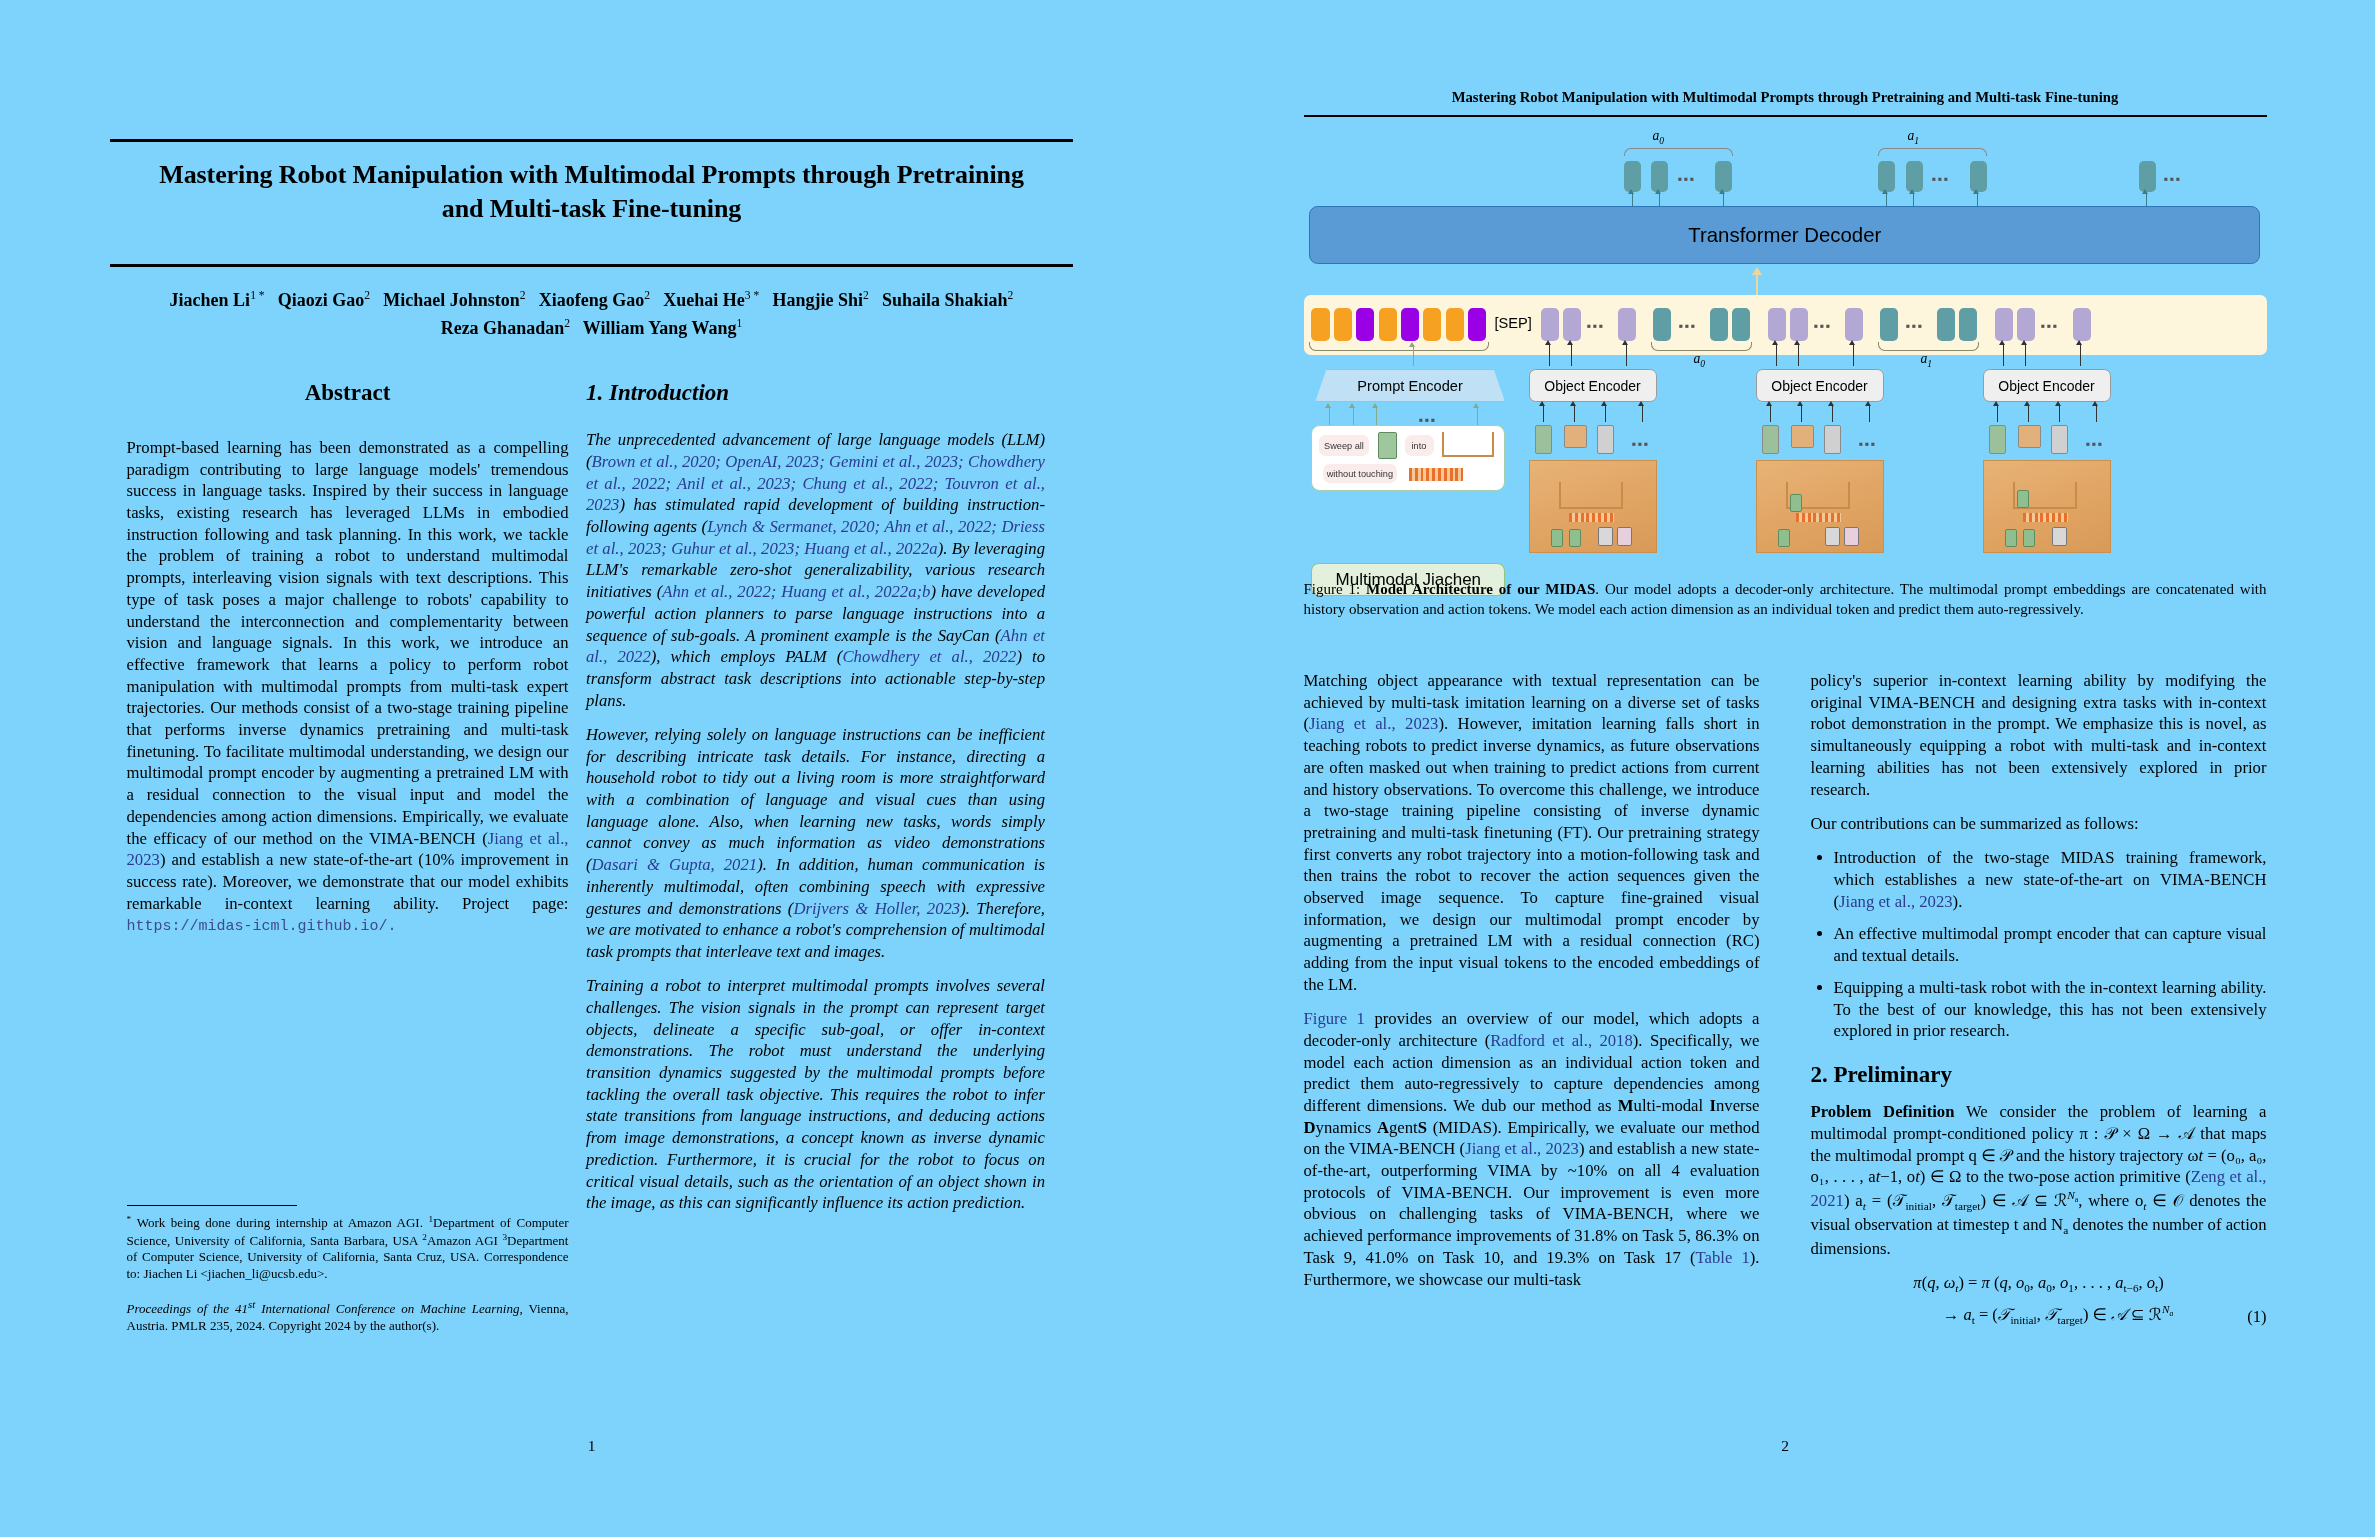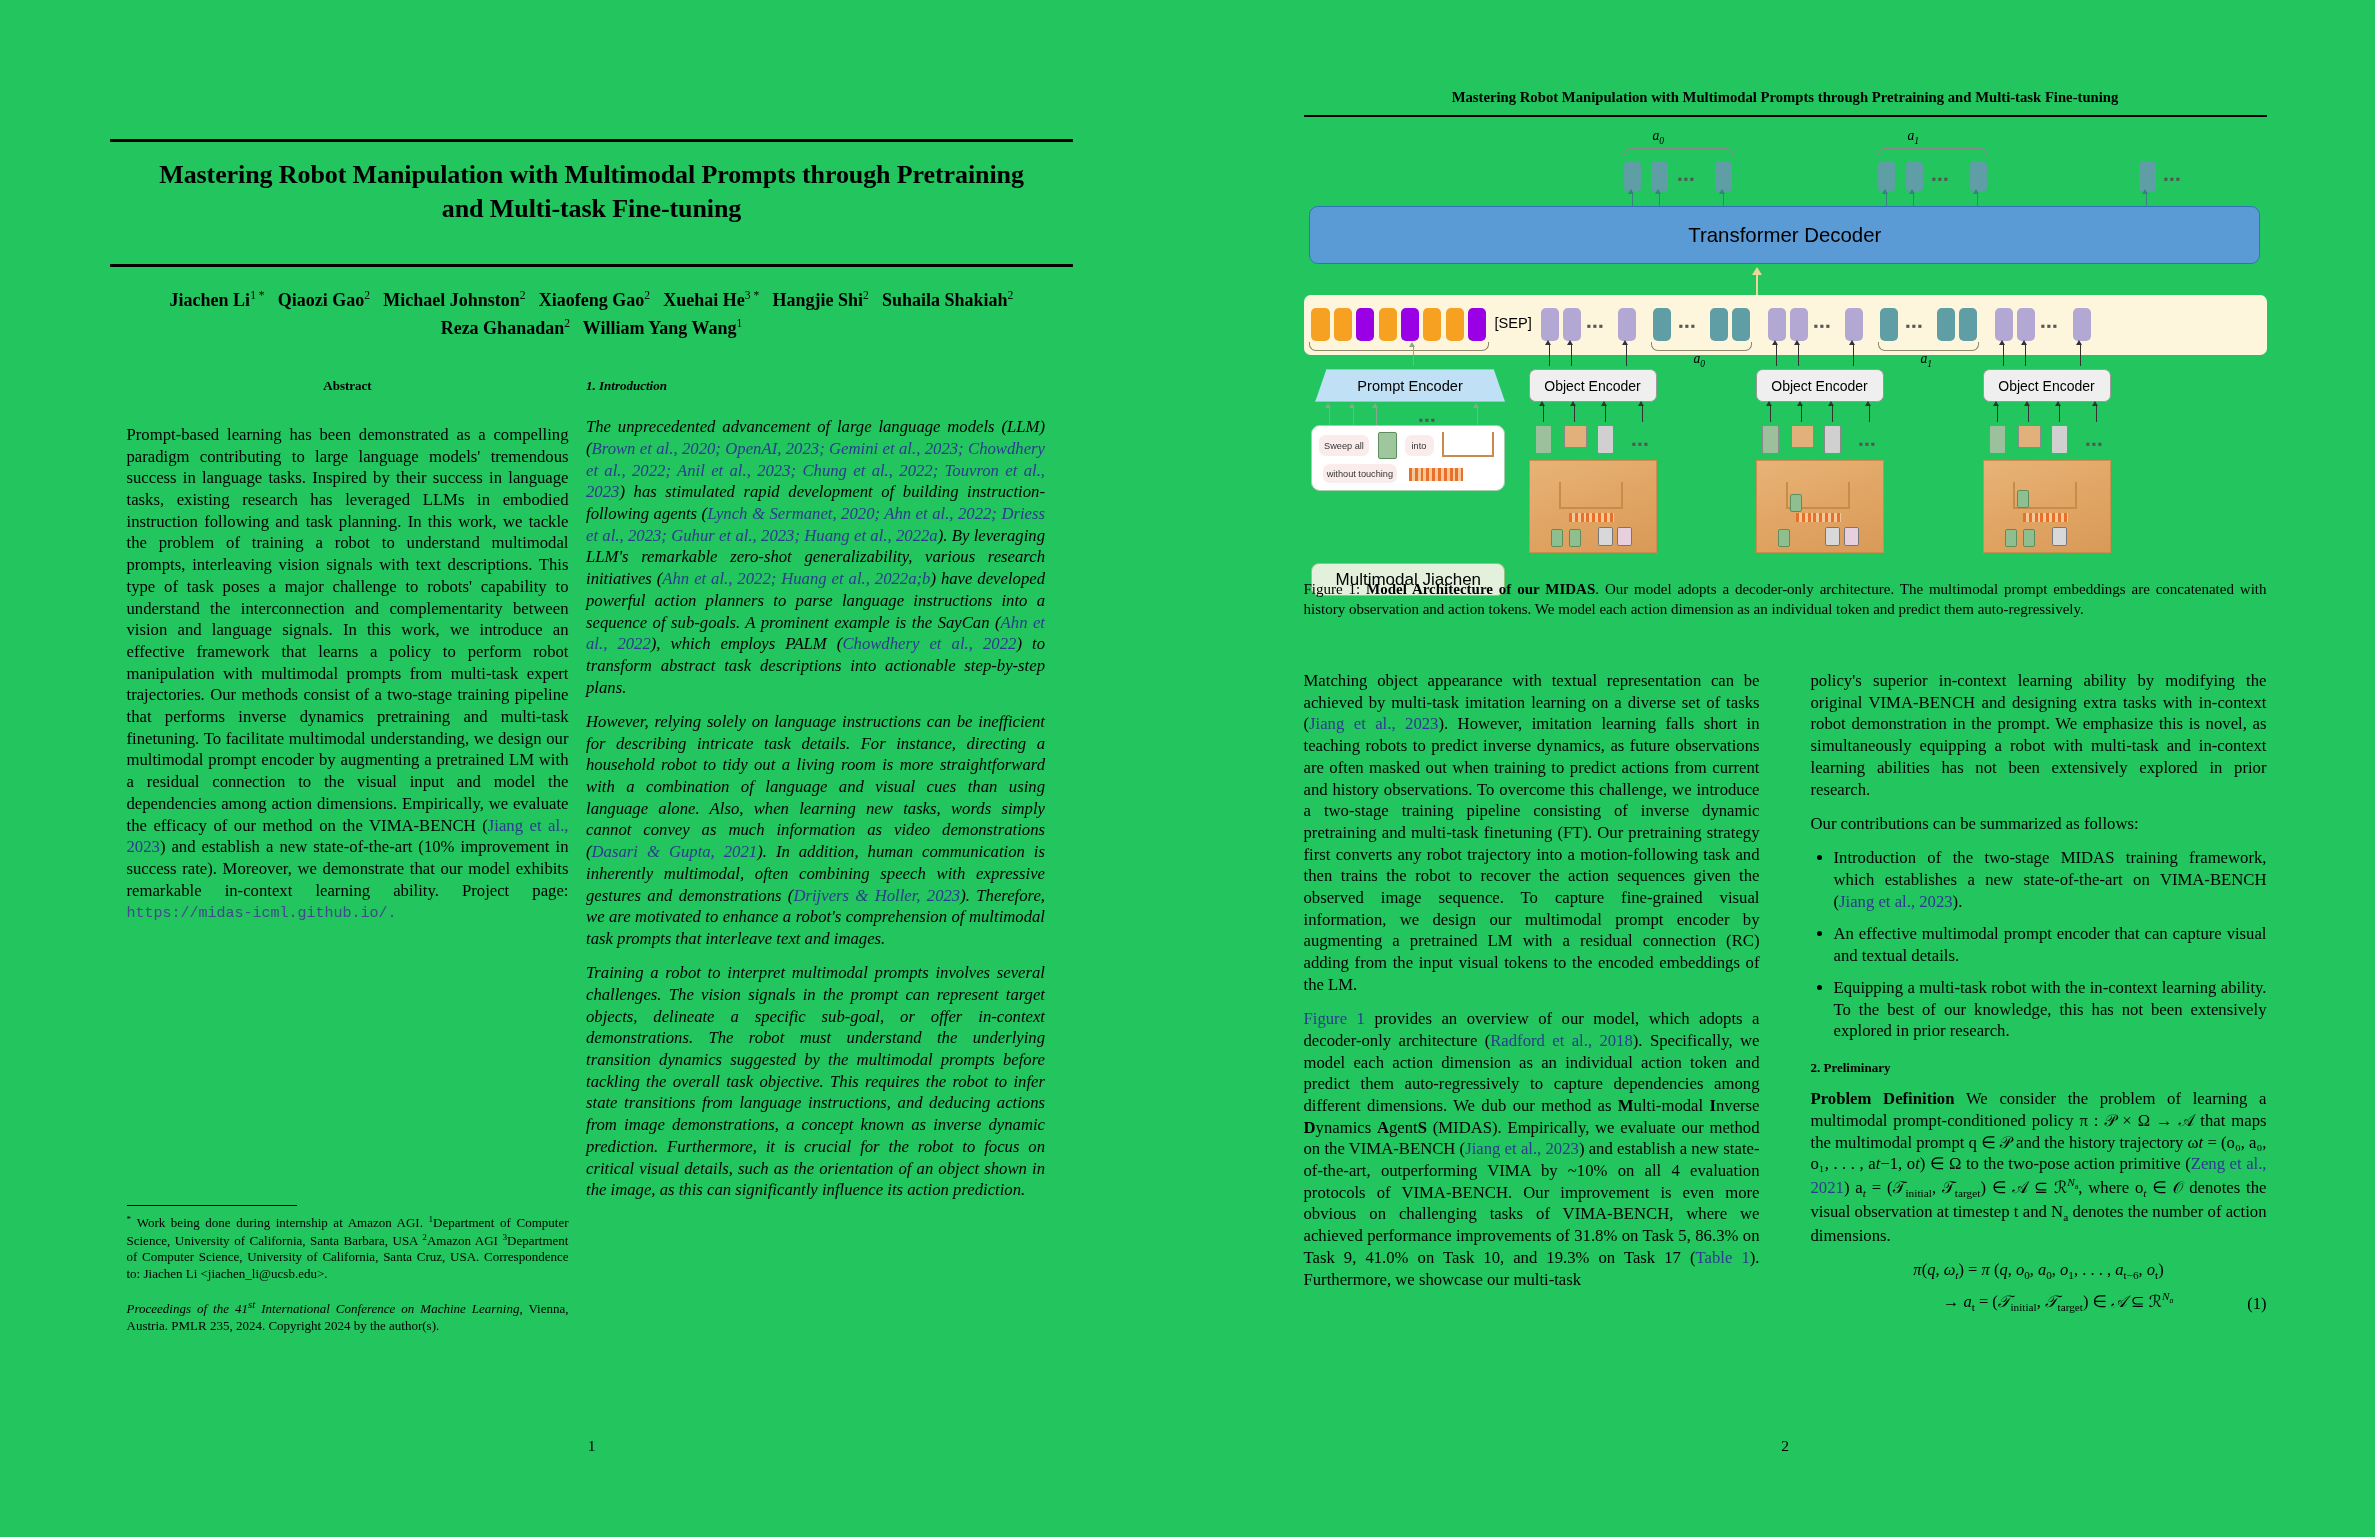--- a/index.html
+++ b/index.html
@@ -9,21 +9,21 @@
     width: 2375px; height: 1537px;
     overflow: hidden;
     font-family: "Liberation Serif", serif;
   }
   .spread {
     width: 2375px; height: 1537px;
     display: flex;
     background: #8f8f8f;
   }
   .page {
-    background: #22c55e;
+    background: #7dd3fc;
     position: relative;
   }
   .page-left  { width: 1188px; height: 1537px; padding: 0; }
   .page-right { width: 1188px; height: 1537px; padding: 0; }
 
   
   .p1-inner { position: absolute; left: 110px; top: 0; width: 963px; height: 1537px; }
 
   .rule { border: 0; border-top: 3.1px solid #000; margin: 0; }
   .rule-top  { position: absolute; left: 0; top: 139px; width: 963px; }
@@ -47,21 +47,21 @@
   }
   .col {
     position: absolute; top: 0; width: 456px;
     font-size: 16.7px; line-height: 1.30; text-align: justify;
     hyphens: none;
   }
   .colA { left: 16.5px; width: 442px; }
   .colB { left: 476px; width: 459px; font-style: italic; }
 
   .sec-head {
-    font-size: 13px; font-weight: bold; margin: 0 0 21.3px 0;
+    font-size: 23px; font-weight: bold; margin: 0 0 21.3px 0;
     text-align: left;
   }
   .sec-head.centered { text-align: center; margin-bottom: 29px; }
   p.para { margin: 0 0 12.6px 0; text-indent: 0; }
   p.para + p.para { text-indent: 0; }
   .cite { color: #2c3b8f; }
   .mono { font-family: "Liberation Mono", monospace; font-size: 15px; color: #3f4a8a; }
 
   .footnote-wrap {
     position: absolute; left: 16.5px; top: 1205px; width: 442px;

